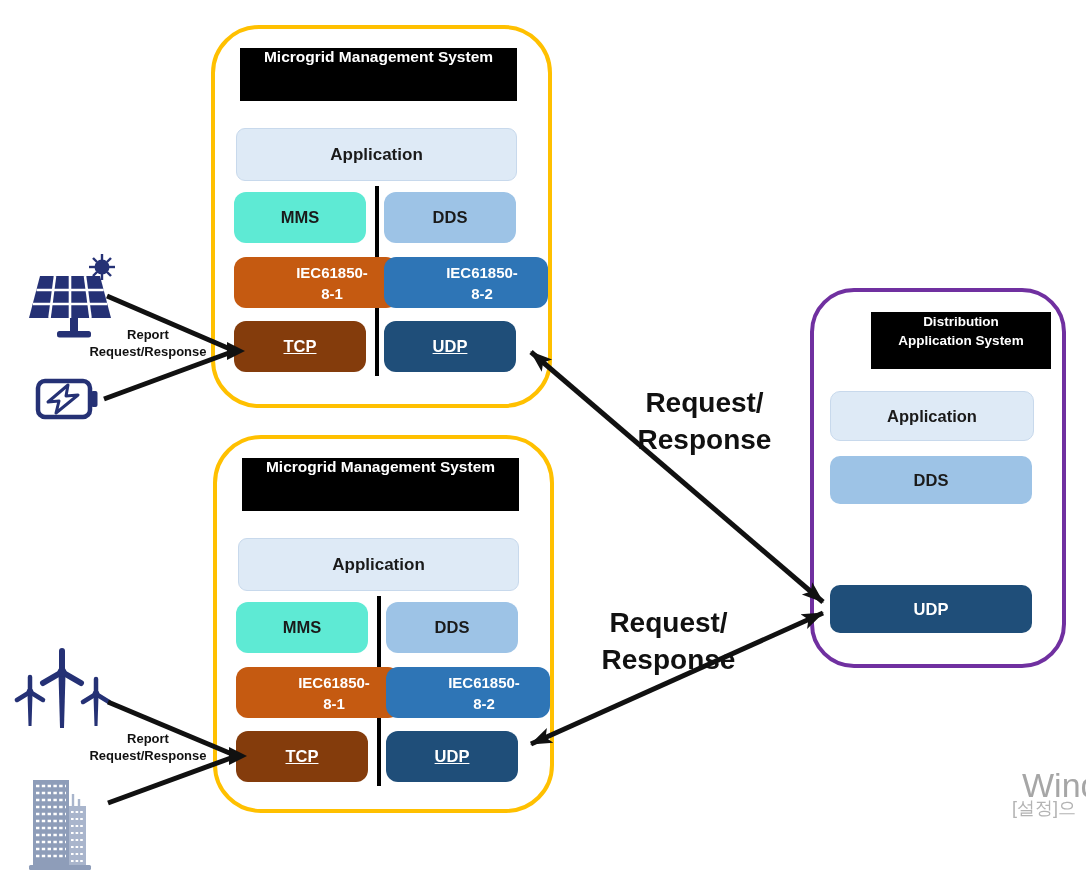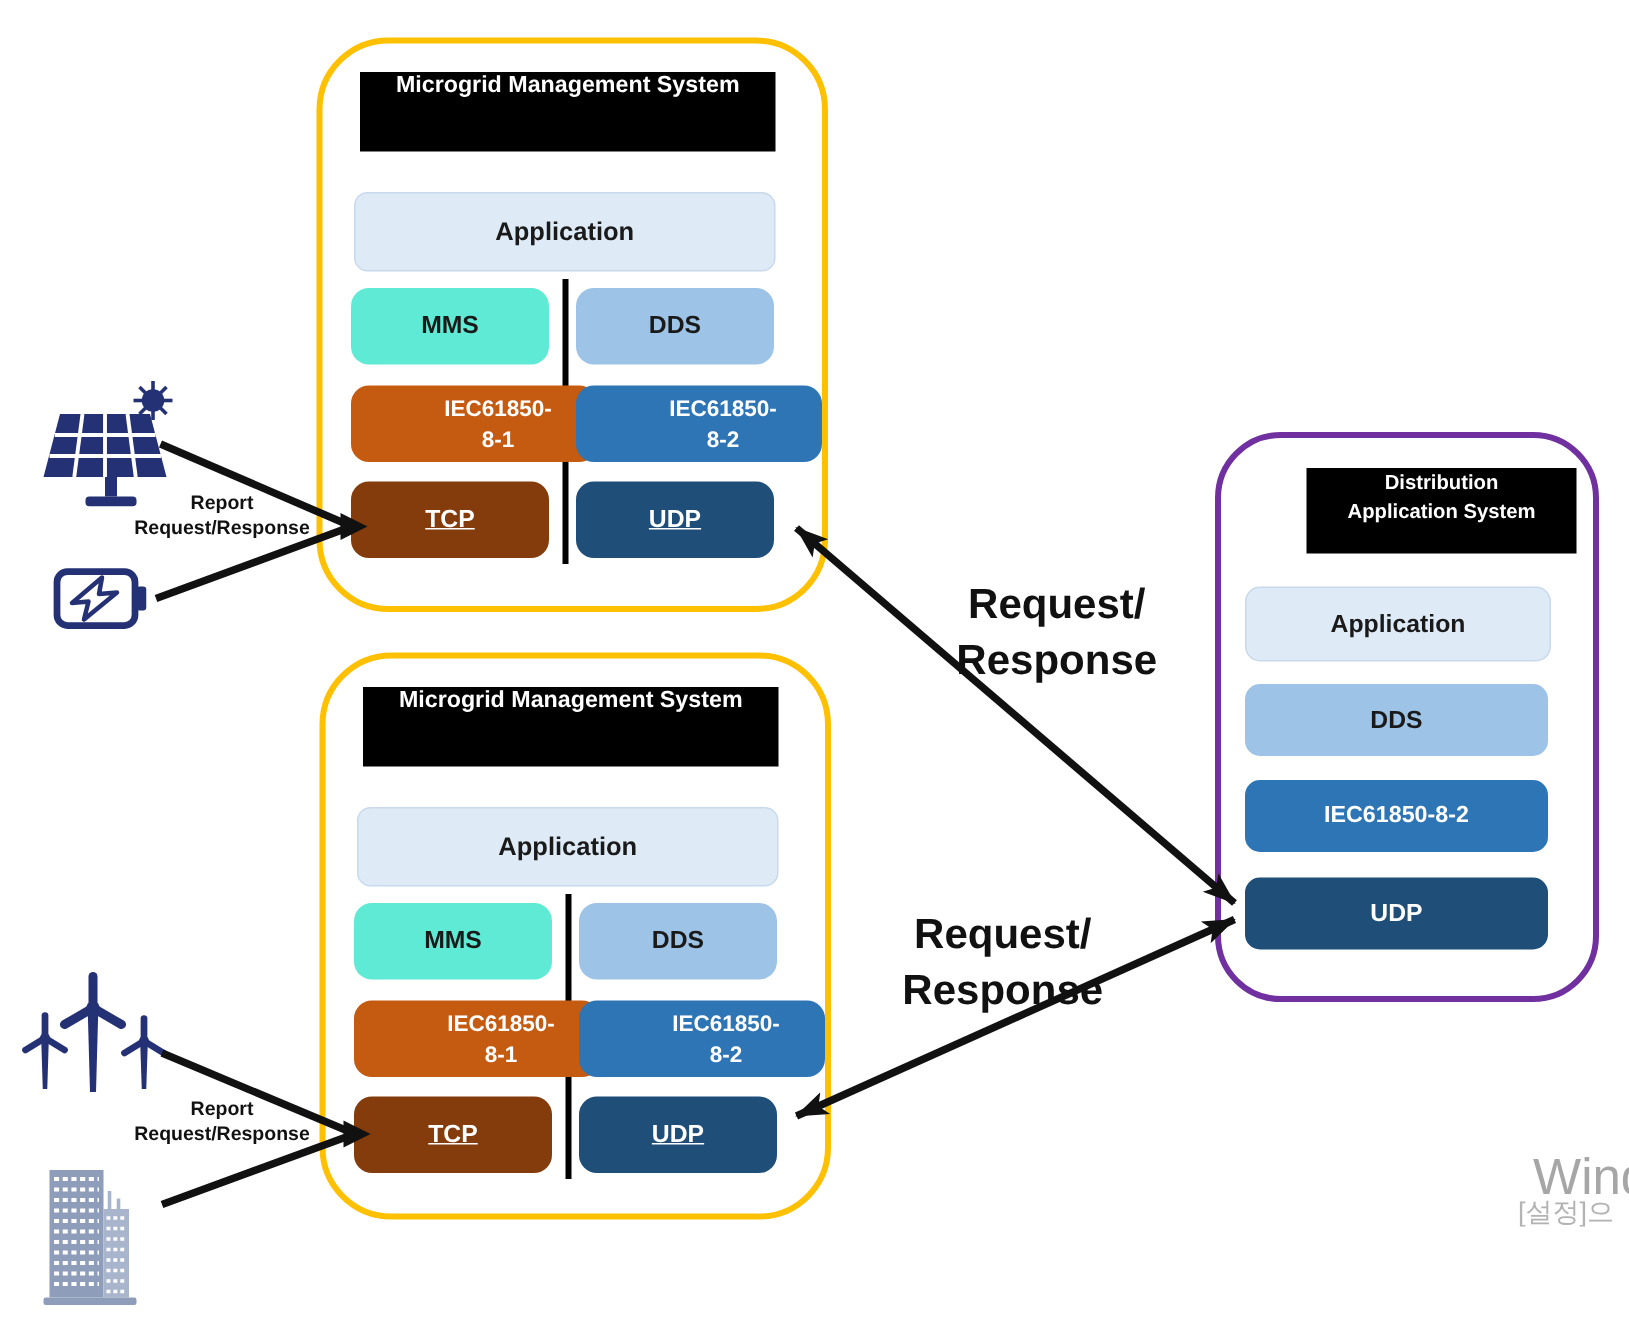--- a/index.html
+++ b/index.html
@@ -106,21 +106,20 @@
     <div class="block col-r row3 f-udp">UDP</div>
   </div>
 
   <div class="dms-box">
     <div class="black-header dms-header">
       <span>Distribution</span>
       <span>Application System</span>
     </div>
     <div class="block dms-block d-app">Application</div>
     <div class="block dms-block d-dds">DDS</div>
-    <div class="block dms-block d-iec">IEC61850-8-2</div>
     <div class="block dms-block d-udp">UDP</div>
   </div>
 
   <div class="rr-label" style="left:612px;top:384px;">
     <div>Request/</div>
     <div>Response</div>
   </div>
   <div class="rr-label" style="left:576px;top:604px;">
     <div>Request/</div>
     <div>Response</div>

